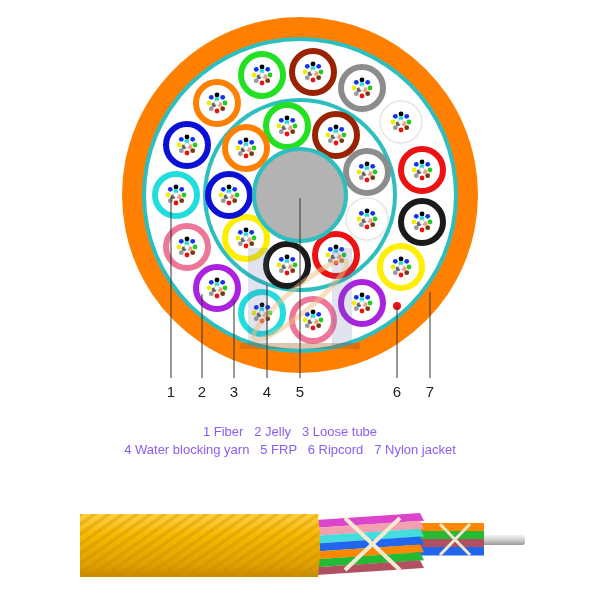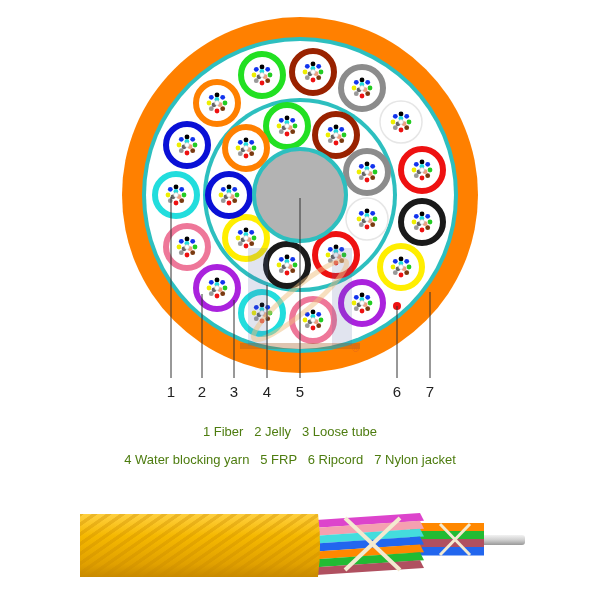--- a/index.html
+++ b/index.html
@@ -1,20 +1,20 @@
 <!DOCTYPE html>
 <html><head>
 <meta charset="utf-8">
 <style>
   html, body { margin: 0; padding: 0; background: #ffffff; }
   body { width: 600px; height: 600px; position: relative; overflow: hidden; font-family: "Liberation Sans", sans-serif; }
   #diagram { position: absolute; left: 0; top: 0; width: 600px; height: 400px; }
-  .legend { position: absolute; left: 0; width: 580px; text-align: center; font-size: 13px; color: #4d7c0f; white-space: pre; }
+  .legend { position: absolute; left: 0; width: 580px; text-align: center; font-size: 13px; color: #8b5cf6; white-space: pre; }
   .legend.l1 { top: 424px; }
-  .legend.l2 { top: 452px; }
+  .legend.l2 { top: 442px; }
   .num { position: absolute; top: 383px; font-size: 15px; color: #222; width: 20px; text-align: center; margin-left: -10px; }
   #cable { position: absolute; left: 0; top: 480px; width: 600px; height: 120px; }
 </style>
 </head>
 <body>
 
 <svg id="diagram" viewBox="0 0 600 400" xmlns="http://www.w3.org/2000/svg">
   <g id="cross-section">
       <circle cx="300" cy="195" r="178" fill="#ff8000"></circle>
       <circle cx="300" cy="195" r="158" fill="#2dbfbf"></circle>

